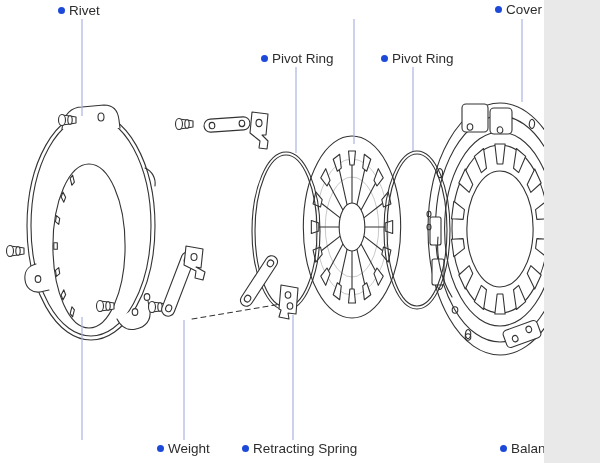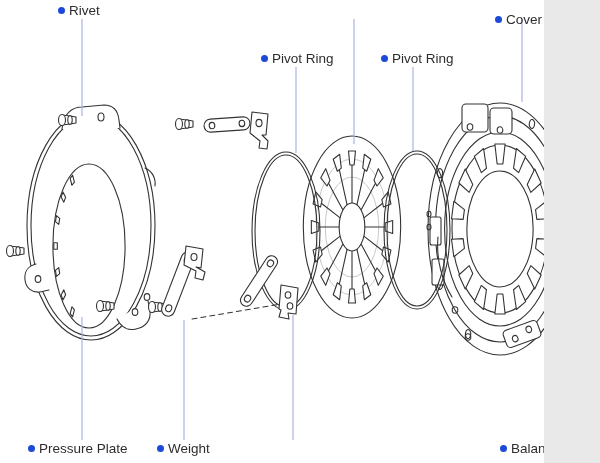--- a/index.html
+++ b/index.html
@@ -224,38 +224,38 @@
       <line x1="184" y1="320" x2="184" y2="440" class="leader"></line>
       <line x1="293" y1="315" x2="293" y2="440" class="leader"></line>
       <line x1="553" y1="357" x2="553" y2="440" class="leader"></line>
     </g>
   </svg>
 
   <div class="label" style="left:58px;top:3px">
     <span class="bullet"></span>
     <span>Rivet</span>
   </div>
-  <div class="label" style="left:495px;top:12px">
+  <div class="label" style="left:495px;top:2px">
     <span class="bullet"></span>
     <span>Cover</span>
   </div>
   <div class="label" style="left:261px;top:51px">
     <span class="bullet"></span>
     <span>Pivot Ring</span>
   </div>
   <div class="label" style="left:381px;top:51px">
     <span class="bullet"></span>
     <span>Pivot Ring</span>
   </div>
-  <div class="label" style="left:28px;top:441px">
-    <span class="bullet"></span>
-    <span>Pressure Plate</span>
-  </div>
   <div class="label" style="left:157px;top:441px">
     <span class="bullet"></span>
     <span>Weight</span>
   </div>
+  <div class="label" style="left:242px;top:441px">
+    <span class="bullet"></span>
+    <span>Retracting Spring</span>
+  </div>
   <div class="label" style="left:500px;top:441px">
     <span class="bullet"></span>
     <span>Balance Weight</span>
   </div>
 
 </div>
 
 </body></html>

